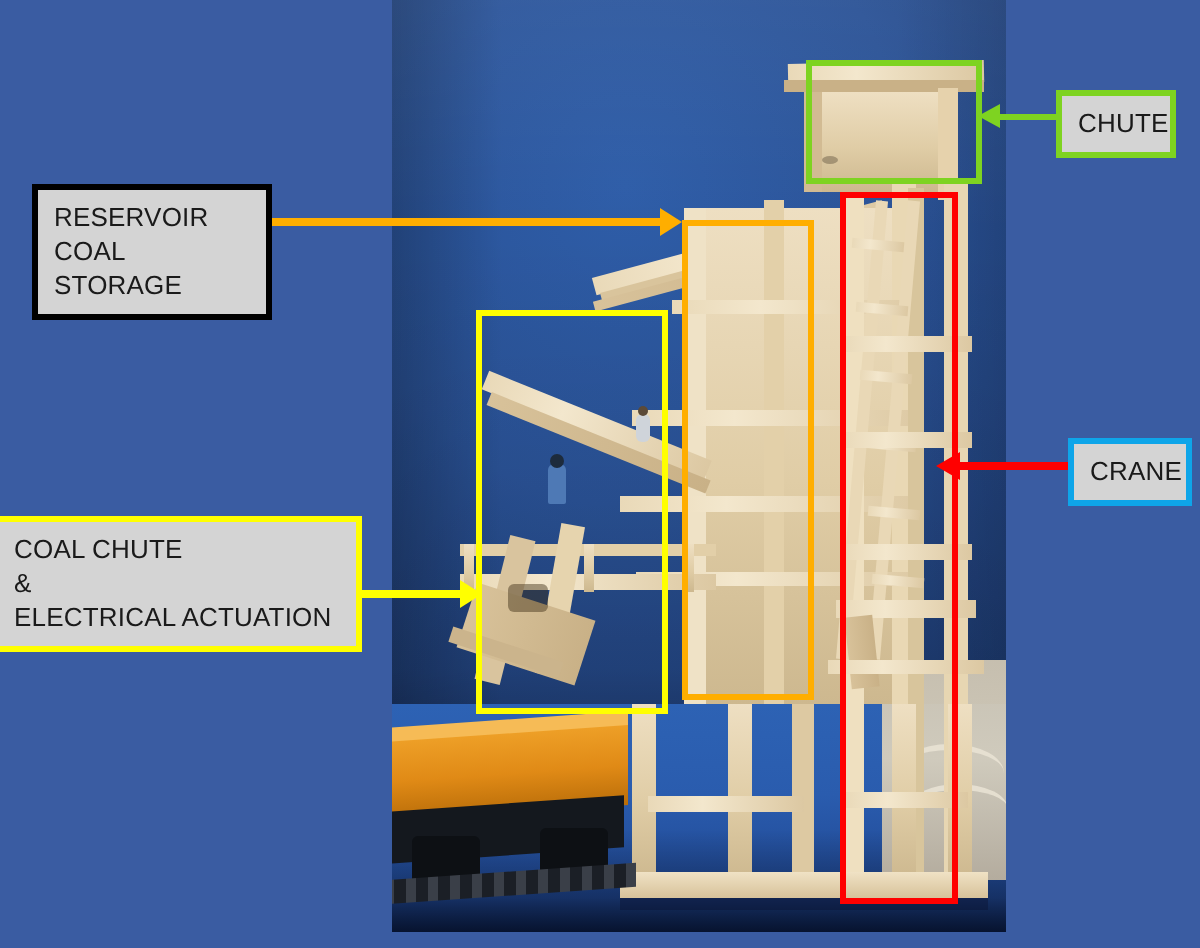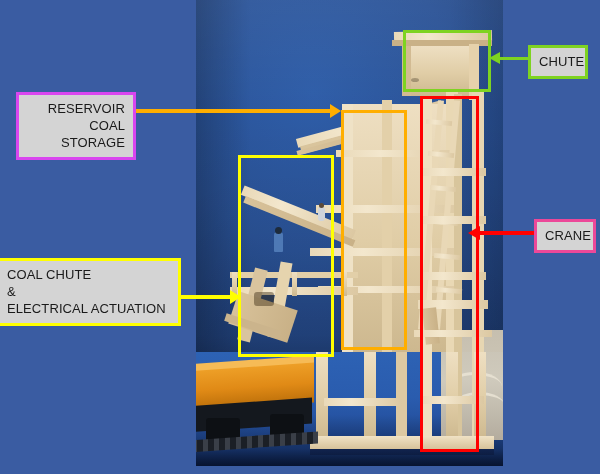--- a/index.html
+++ b/index.html
@@ -57,24 +57,24 @@
 
   
   .label{
     position:absolute;box-sizing:border-box;
     background:#d4d4d4;color:#1a1a1a;
     font-size:13px;line-height:17px;
     padding:5px 8px 6px 8px;
     white-space:pre-line;
     letter-spacing:.1px;
   }
-  .label.orange{border:3px solid #d946ef;text-align:right;}
+  .label.orange{border:3px solid #000000;}
   .label.yellow{border:3px solid #ffff00;}
   .label.green {border:3px solid #7ed321;}
-  .label.red   {border:3px solid #ec4899;}
+  .label.red   {border:3px solid #0ea5e9;}
 </style>
 </head>
 <body>
 
 <div id="root">
 
   <div class="photo">
     <div class="vign"></div>
 
     <div class="floor"></div>

